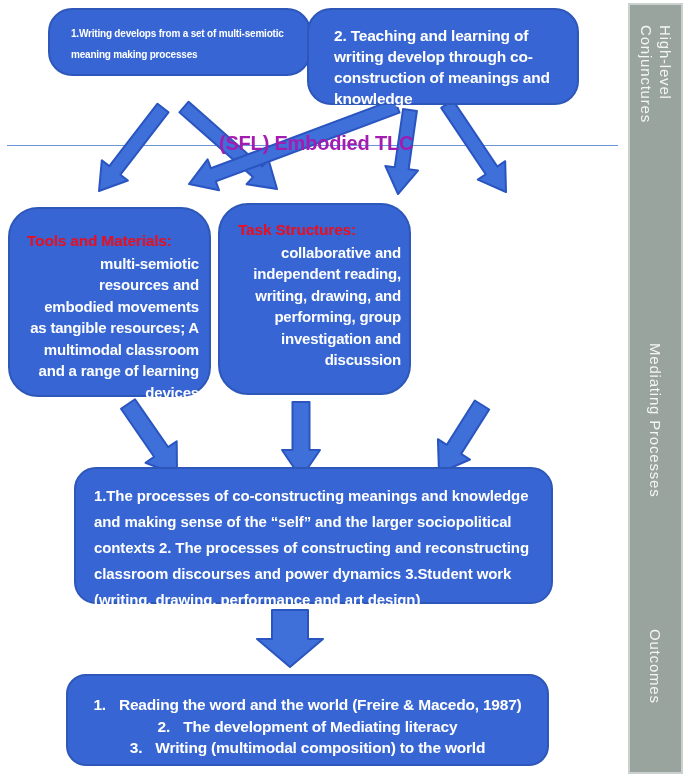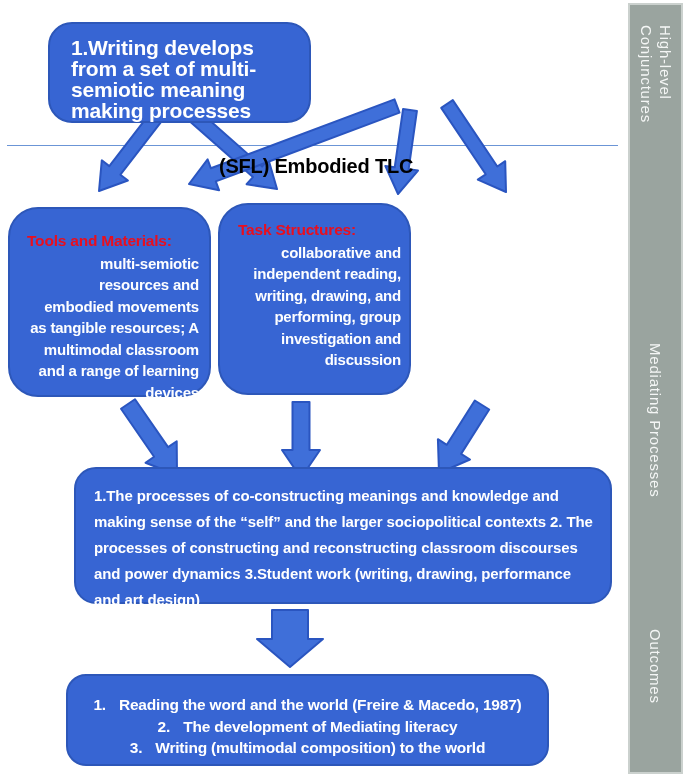--- a/index.html
+++ b/index.html
@@ -7,34 +7,34 @@
     position:relative;width:685px;height:777px;background:#ffffff;overflow:hidden;
     font-family:"Liberation Sans",sans-serif;
   }
   .box{
     position:absolute;background:#3765d3;border:2px solid #2d57b9;box-sizing:border-box;
     color:#ffffff;font-weight:600;z-index:4;
   }
   .box .body{color:#fdfeff;text-align:right;}
   .hdr{color:#e90f1e;font-weight:700;}
   
-  #box-conj1{left:48px;top:22px;width:263px;height:101px;border-radius:24px;padding:13px 16px 0 21px;font-size:21px;line-height:21px;letter-spacing:-0.2px;}
+  #box-conj1{left:48px;top:8px;width:263px;height:68px;border-radius:24px;padding:13px 16px 0 21px;font-size:10px;line-height:21px;letter-spacing:-0.2px;}
   #box-conj2{left:307px;top:8px;width:272px;height:97px;border-radius:24px;padding:15px 14px 0 25px;font-size:15.5px;line-height:21px;letter-spacing:-0.2px;}
   
   #hline{position:absolute;left:7px;top:145px;width:611px;height:0;border-top:1.5px solid #6b95d6;z-index:1;}
   
-  #sfl-label{position:absolute;left:219px;top:155px;font-size:20px;font-weight:700;color:#000000;z-index:3;letter-spacing:-0.2px;white-space:nowrap;}
+  #sfl-label{position:absolute;left:219px;top:132px;font-size:20px;font-weight:700;color:#a21caf;z-index:3;letter-spacing:-0.2px;white-space:nowrap;}
   
   .mbox{border-radius:30px;font-size:15px;line-height:21.5px;letter-spacing:-0.2px;}
   #box-tools{left:8px;top:207px;width:203px;height:190px;padding:21px 10px 0 17px;}
   #box-tasks{left:218px;top:203px;width:193px;height:192px;padding:14px 8px 0 18px;}
   #box-disc{left:417px;top:210px;width:197px;height:192px;padding:22px 8px 0 17px;}
   .mbox .hdr{font-size:15.5px;margin-bottom:1px;}
   
-  #box-proc{left:74px;top:467px;width:538px;height:137px;border-radius:22px;padding:14px 14px 0 18px;font-size:15px;line-height:26px;letter-spacing:-0.1px;}
+  #box-proc{left:74px;top:467px;width:479px;height:137px;border-radius:22px;padding:14px 14px 0 18px;font-size:15px;line-height:26px;letter-spacing:-0.1px;}
   
   #box-out{left:66px;top:674px;width:483px;height:92px;border-radius:20px;padding:18px 6px 0 6px;font-size:15.5px;line-height:21.5px;letter-spacing:-0.2px;}
   #box-out .oline{display:flex;justify-content:center;gap:13px;}
   #box-out .oline .num{flex:none;}
   
   #arrow-layer{position:absolute;left:0;top:0;z-index:2;}
   #arrow-layer polygon{fill:#3f6fd9;stroke:#2a55c0;stroke-width:2;stroke-linejoin:round;}
   
   #sidebar{
     position:absolute;left:628px;top:3px;width:55px;height:771px;
@@ -66,20 +66,23 @@
       <polygon points="292.5,402.0 292.5,450.0 282.0,450.0 301.0,478.0 320.0,450.0 309.5,450.0 309.5,402.0"></polygon>
       <polygon points="474.8,400.5 446.8,444.8 437.9,439.2 439.0,473.0 470.0,459.5 461.1,453.9 489.2,409.5"></polygon>
       <polygon points="272.0,610.0 272.0,639.0 257.0,639.0 290.0,667.0 323.0,639.0 308.0,639.0 308.0,610.0"></polygon>
     </svg>
 
   <div id="sfl-label">(SFL) Embodied TLC</div>
 
   <div class="box" id="box-conj1">
     <span>1.Writing develops from a set of multi-semiotic meaning making processes</span>
   </div>
+  <div class="box" id="box-conj2">
+    <span>2. Teaching and learning of writing develop through co-construction of meanings and knowledge</span>
+  </div>
 
   <div class="box mbox" id="box-tools">
     <div class="hdr">Tools and Materials:</div>
     <div class="body">multi-semiotic resources and embodied movements as tangible resources; A multimodal classroom and a range of learning devices</div>
   </div>
   <div class="box mbox" id="box-tasks">
     <div class="hdr">Task Structures:</div>
     <div class="body">collaborative and independent reading, writing, drawing, and performing, group investigation and discussion</div>
   </div>
 

